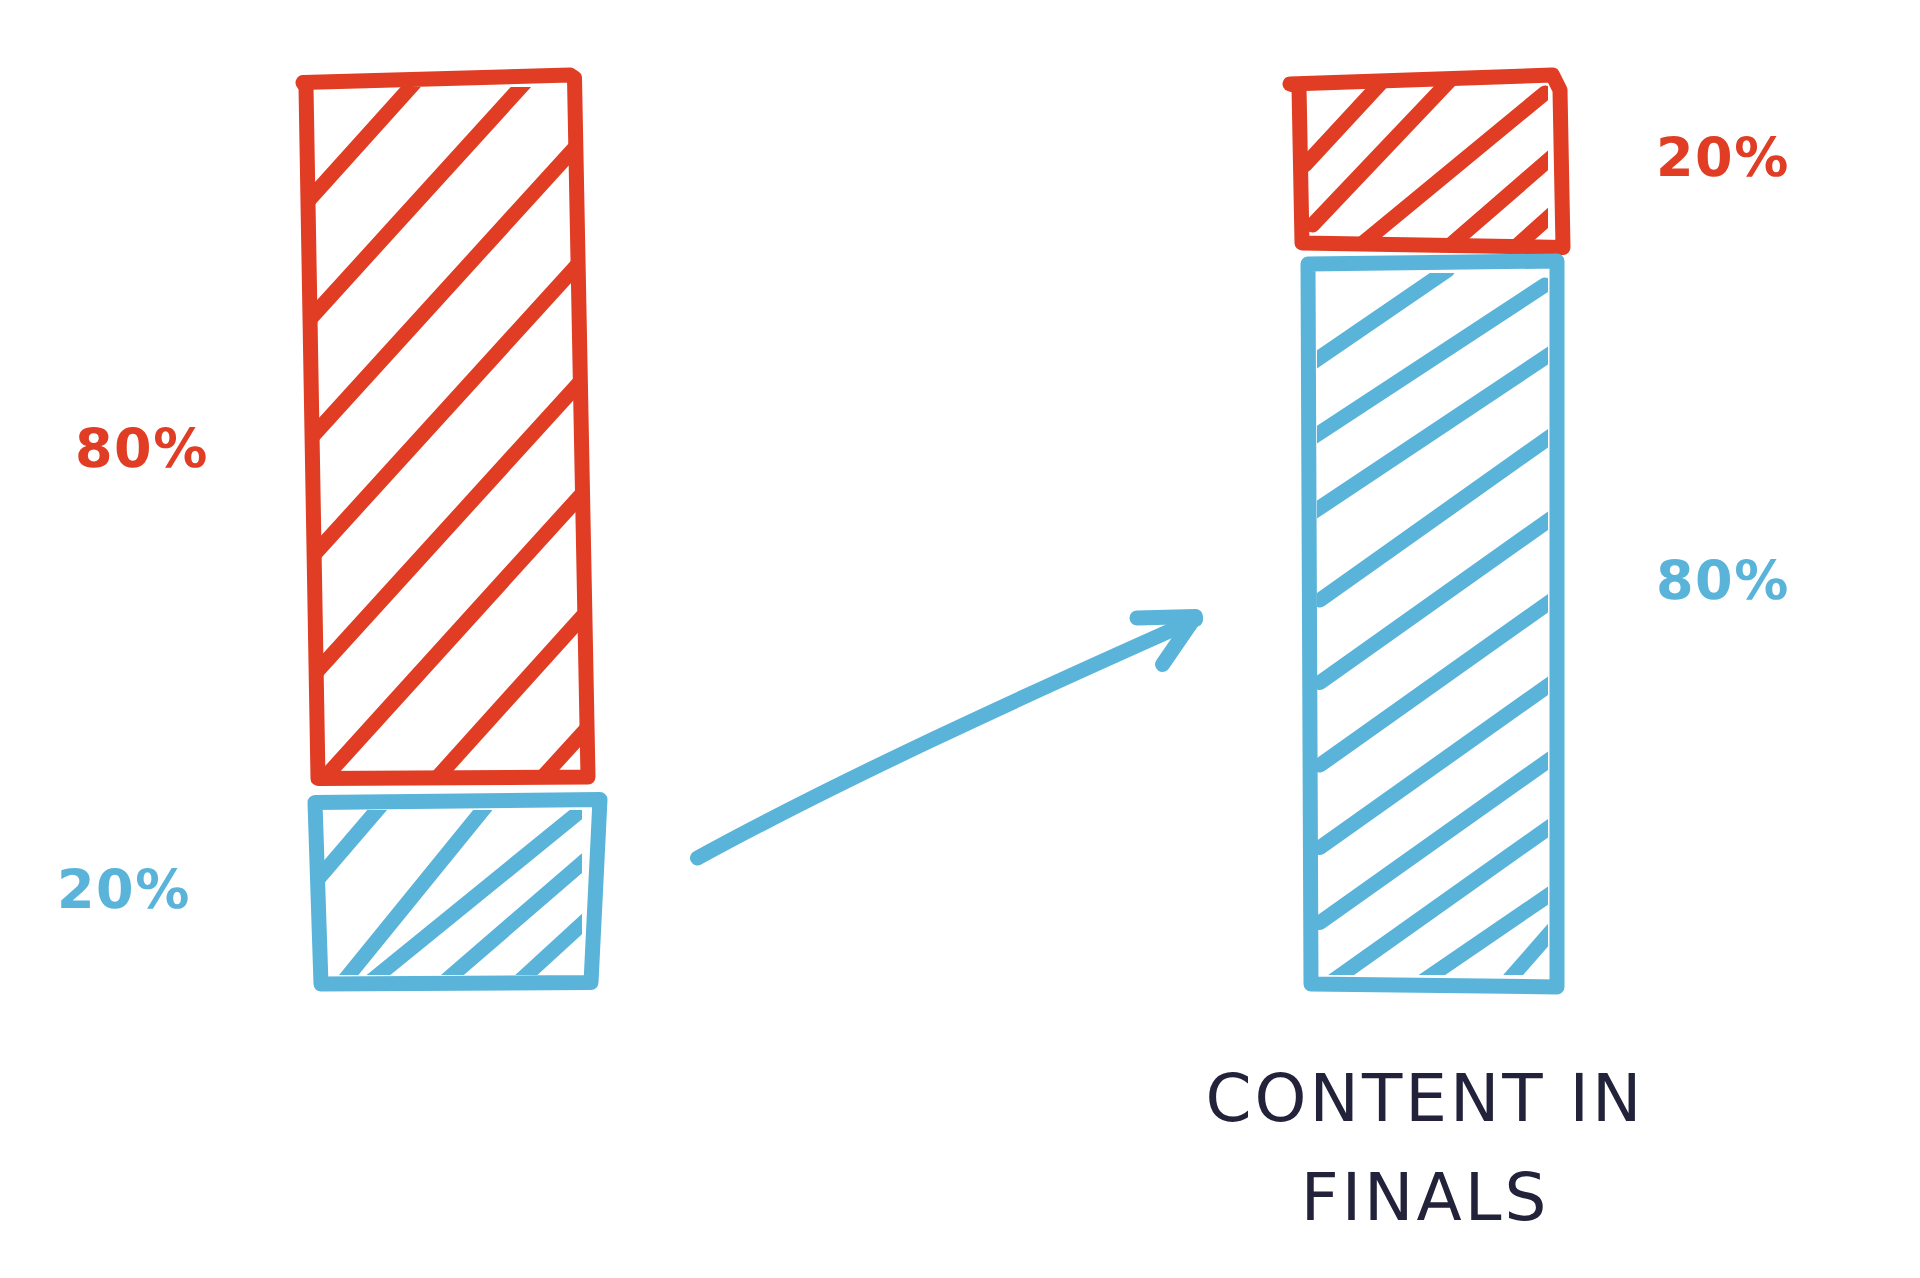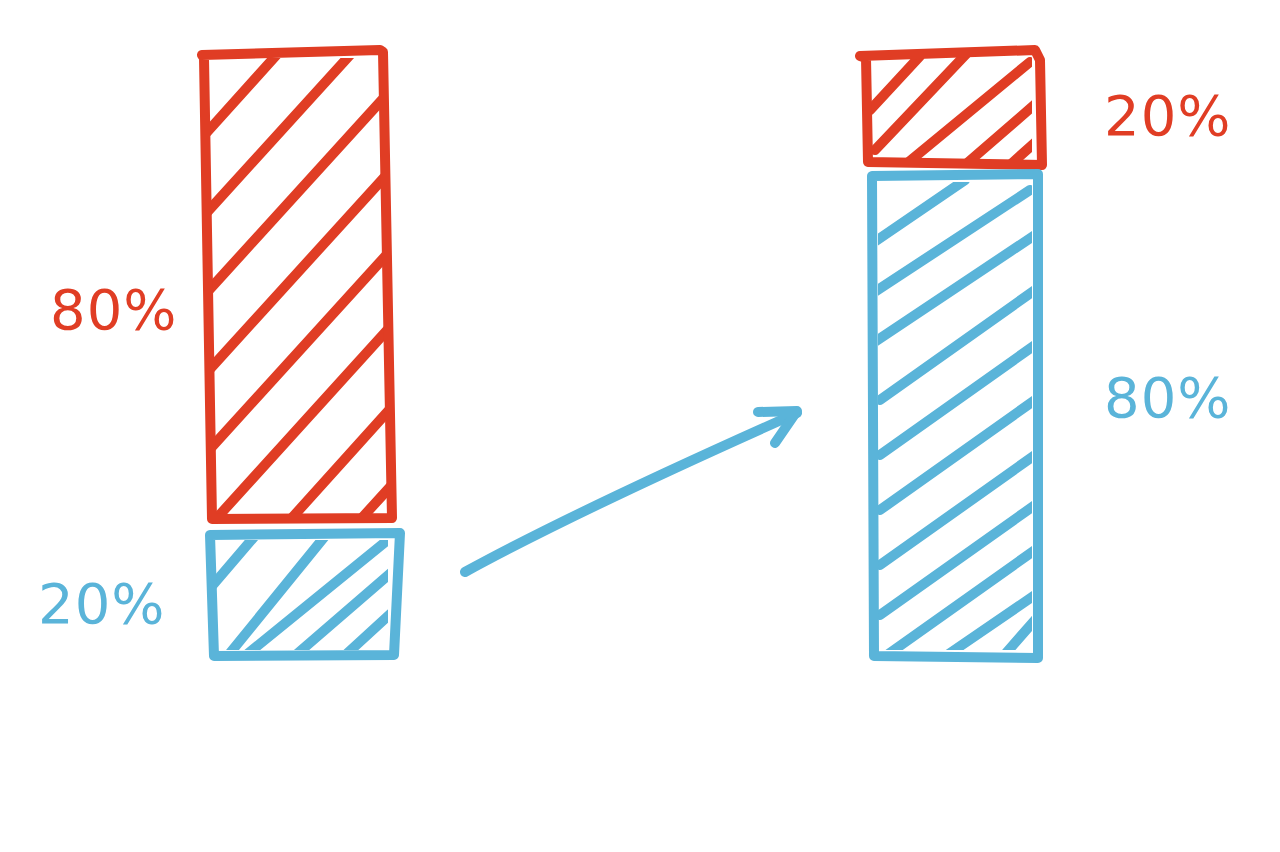--- a/index.html
+++ b/index.html
@@ -1,20 +1,20 @@
 <!DOCTYPE html>
 <html><head>
   <meta charset="utf-8">
   <style>
     html, body { margin: 0; padding: 0; background: #ffffff; }
     body { width: 1280px; height: 852px; position: relative; overflow: hidden;
            font-family: "DejaVu Sans", sans-serif; }
     .canvas { position: absolute; left: 0; top: 0; width: 1280px; height: 852px; }
-    .pct { position: absolute; font-family: "DejaVu Sans", sans-serif; font-size: 56px;
-           font-weight: normal; letter-spacing: 1px; line-height: 1; }
+    .pct { position: absolute; font-family: "DejaVu Sans", sans-serif; font-size: 36px;
+           font-weight: bold; letter-spacing: 1px; line-height: 1; }
     .cat { position: absolute; font-family: "DejaVu Sans", sans-serif; font-size: 44px;
            color: #22223a; text-align: center; line-height: 66px; letter-spacing: 2px; }
   </style>
 </head>
 <body>
 
 <div class="canvas">
   <svg width="1280" height="852" viewBox="0 0 1280 852" xmlns="http://www.w3.org/2000/svg">
     <defs>
       <clipPath id="clipLR">
@@ -90,13 +90,17 @@
     </g>
   </svg>
 
   
   <div class="pct" style="left:50px; top:282px; color:#e03d24;">80%</div>
   <div class="pct" style="left:38px; top:576px; color:#5ab4d9;">20%</div>
   <div class="pct" style="left:1104px; top:88px; color:#e03d24;">20%</div>
   <div class="pct" style="left:1104px; top:370px; color:#5ab4d9;">80%</div>
 
   
+  <div class="cat" style="left:750px; top:700px; width:400px;">
+    <div>CONTENT IN</div>
+    <div>FINALS</div>
+  </div>
 </div>
 
 </body></html>

